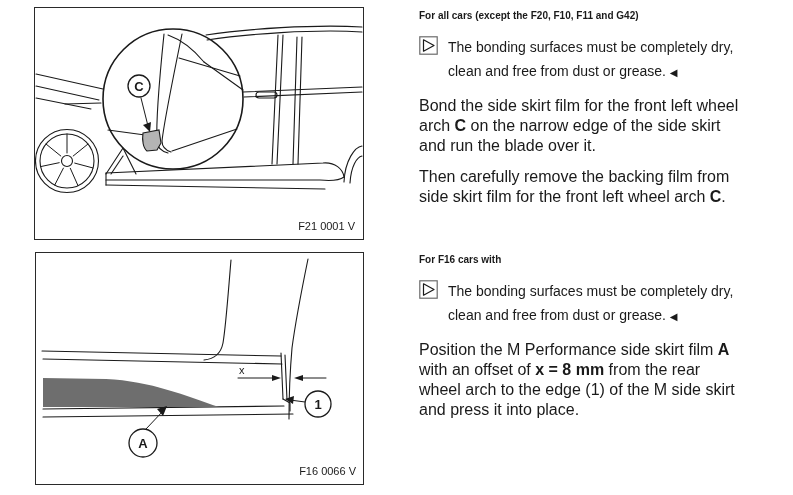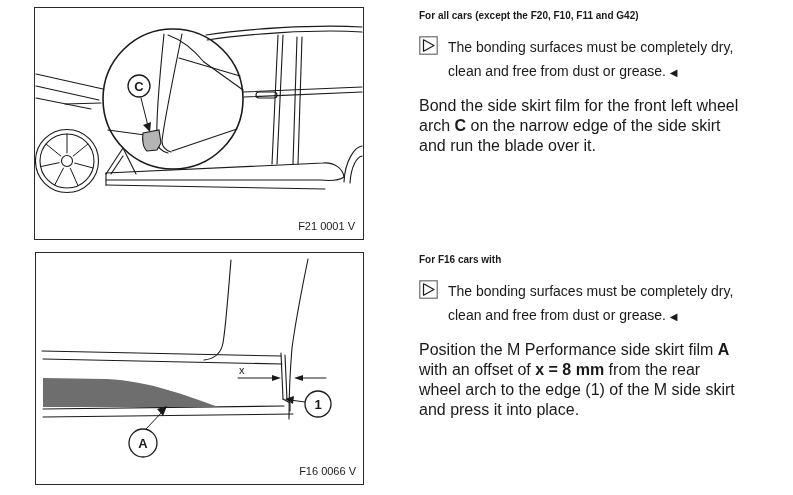--- a/index.html
+++ b/index.html
@@ -145,20 +145,21 @@
   <div class="col" id="sec1">
     <h3 class="hd">For all cars (except the F20, F10, F11 and G42)</h3>
     <div class="note">
       <svg class="nicon" width="20" height="20" viewBox="0 0 20 20">
         <rect x="0.8" y="0.8" width="17.4" height="17.4" fill="#fff" stroke="#6b6b6b" stroke-width="1.2"></rect>
         <polygon points="4.5,3.8 15,9.5 4.5,15.2" fill="#fff" stroke="#1a1a1a" stroke-width="1.2" stroke-linejoin="round"></polygon>
       </svg>
       <div class="ntext"><span>The bonding surfaces must be completely dry, clean and free from dust or grease.</span> <span class="endmark">◀</span></div>
     </div>
     <p class="para"><span>Bond the side skirt film for the front left wheel arch </span><span class="bd">C</span><span> on the narrow edge of the side skirt and run the blade over it.</span></p>
+    <p class="para"><span>Then carefully remove the backing film from side skirt film for the front left wheel arch </span><span class="bd">C</span><span>.</span></p>
   </div>
 
   <div class="col" id="sec2">
     <h3 class="hd">For F16 cars with</h3>
     <div class="note">
       <svg class="nicon" width="20" height="20" viewBox="0 0 20 20">
         <rect x="0.8" y="0.8" width="17.4" height="17.4" fill="#fff" stroke="#6b6b6b" stroke-width="1.2"></rect>
         <polygon points="4.5,3.8 15,9.5 4.5,15.2" fill="#fff" stroke="#1a1a1a" stroke-width="1.2" stroke-linejoin="round"></polygon>
       </svg>
       <div class="ntext"><span>The bonding surfaces must be completely dry, clean and free from dust or grease.</span> <span class="endmark">◀</span></div>

